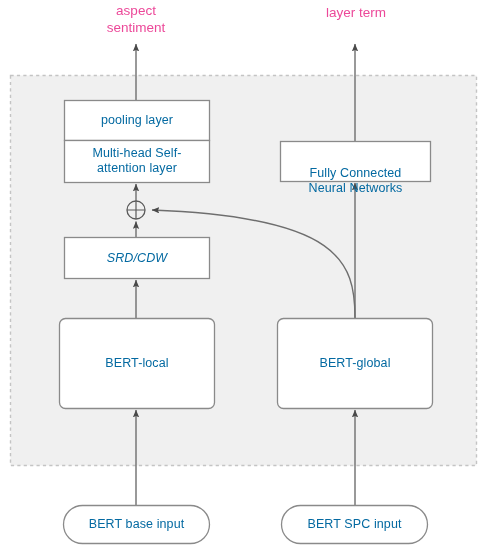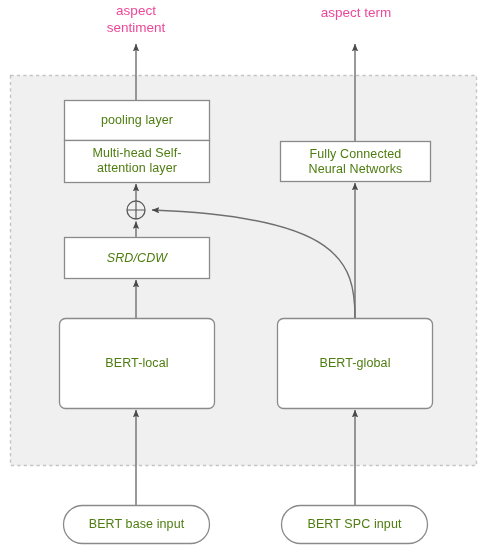--- a/index.html
+++ b/index.html
@@ -23,21 +23,21 @@
     top: 0;
     width: 487px;
     height: 550px;
   }
   .node-label {
     position: absolute;
     display: flex;
     align-items: center;
     justify-content: center;
     text-align: center;
-    color: #4d7c0f;
+    color: #0369a1;
     font-size: 12.5px;
     line-height: 15px;
     letter-spacing: 0.1px;
     white-space: pre-line;
     pointer-events: none;
   }
   .io-label {
     position: absolute;
     text-align: center;
     color: #ec4899;
@@ -96,28 +96,28 @@
 
     <g>
       <circle cx="136" cy="210" r="9" fill="#f0f0f0" stroke="#5a5a5a" stroke-width="1.3"></circle>
       <path d="M127,210 L145,210 M136,201 L136,219" stroke="#5a5a5a" stroke-width="1.2"></path>
     </g>
   </svg>
 
   <div class="io-label" style="left:71px; top:2px; width:130px;">aspect
 sentiment</div>
 
-  <div class="io-label" style="left:291px; top:4px; width:130px;">aspect term</div>
+  <div class="io-label" style="left:291px; top:4px; width:130px;">layer term</div>
 
   <div class="node-label" style="left:64px; top:100px; width:146px; height:41px;">pooling layer</div>
 
   <div class="node-label" style="left:64px; top:140px; width:146px; height:42px;">Multi-head Self-
 attention layer</div>
 
-  <div class="node-label" style="left:280px; top:138px; width:151px; height:48px;">Fully Connected
+  <div class="node-label" style="left:280px; top:157px; width:151px; height:48px;">Fully Connected
 Neural Networks</div>
 
   <div class="node-label" style="left:64px; top:237px; width:146px; height:42px;font-style:italic;">SRD/CDW</div>
 
   <div class="node-label" style="left:277px; top:318px; width:156px; height:91px;">BERT-global</div>
 
   <div class="node-label" style="left:59px; top:318px; width:156px; height:91px;">BERT-local</div>
 
   <div class="node-label" style="left:63px; top:505px; width:147px; height:39px;">BERT base input</div>
 

